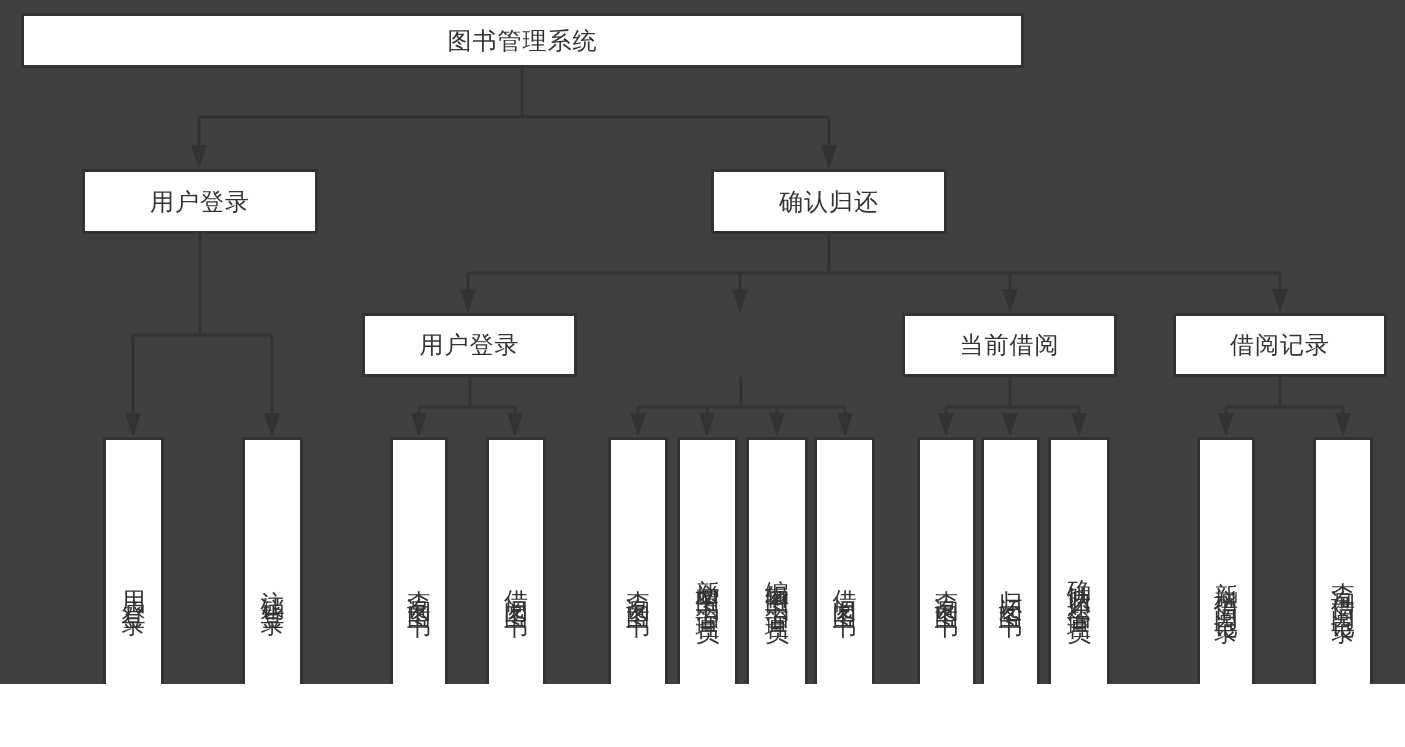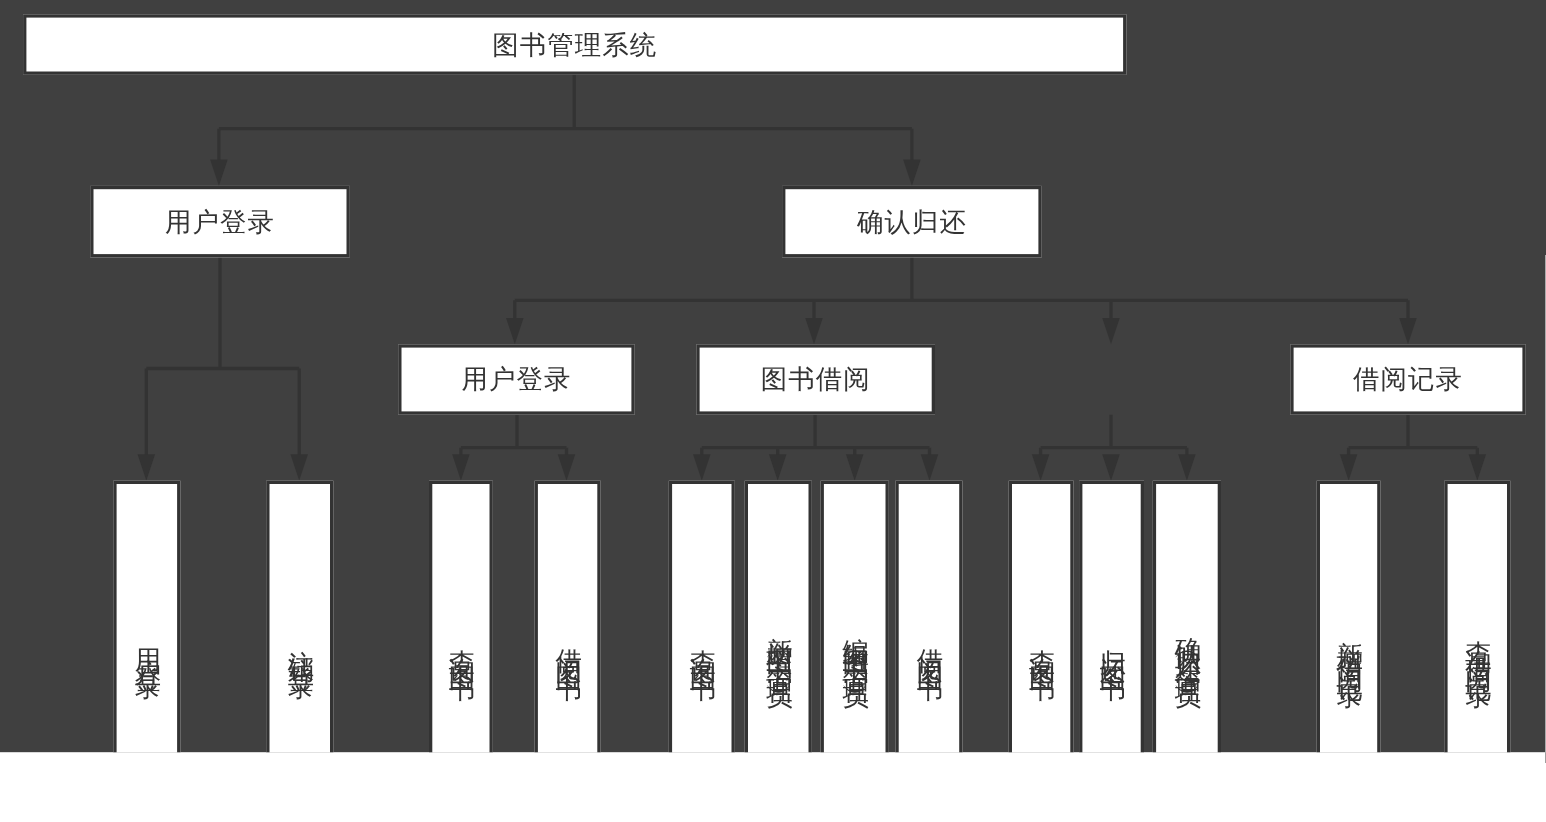--- a/index.html
+++ b/index.html
@@ -119,22 +119,22 @@
   <div class="node h-node" style="left:82px; top:169px; width:236px; height:65px;">
     <span>用户登录</span>
   </div>
   <div class="node h-node" style="left:711px; top:169px; width:236px; height:65px;">
     <span>确认归还</span>
   </div>
 
   <div class="node h-node" style="left:362px; top:313px; width:215px; height:64px;">
     <span>用户登录</span>
   </div>
-  <div class="node h-node" style="left:633px; top:313px; width:217px; height:64px;">
-    <span>图书借阅</span>
+  <div class="node h-node" style="left:902px; top:313px; width:215px; height:64px;">
+    <span>当前借阅</span>
   </div>
   <div class="node h-node" style="left:1173px; top:313px; width:214px; height:64px;">
     <span>借阅记录</span>
   </div>
 
   <div class="node leaf" style="left:103px; width:61px;">
     <span class="v-label">用户登录</span>
   </div>
   <div class="node leaf" style="left:242px; width:61px;">
     <span class="v-label">注销登录</span>

